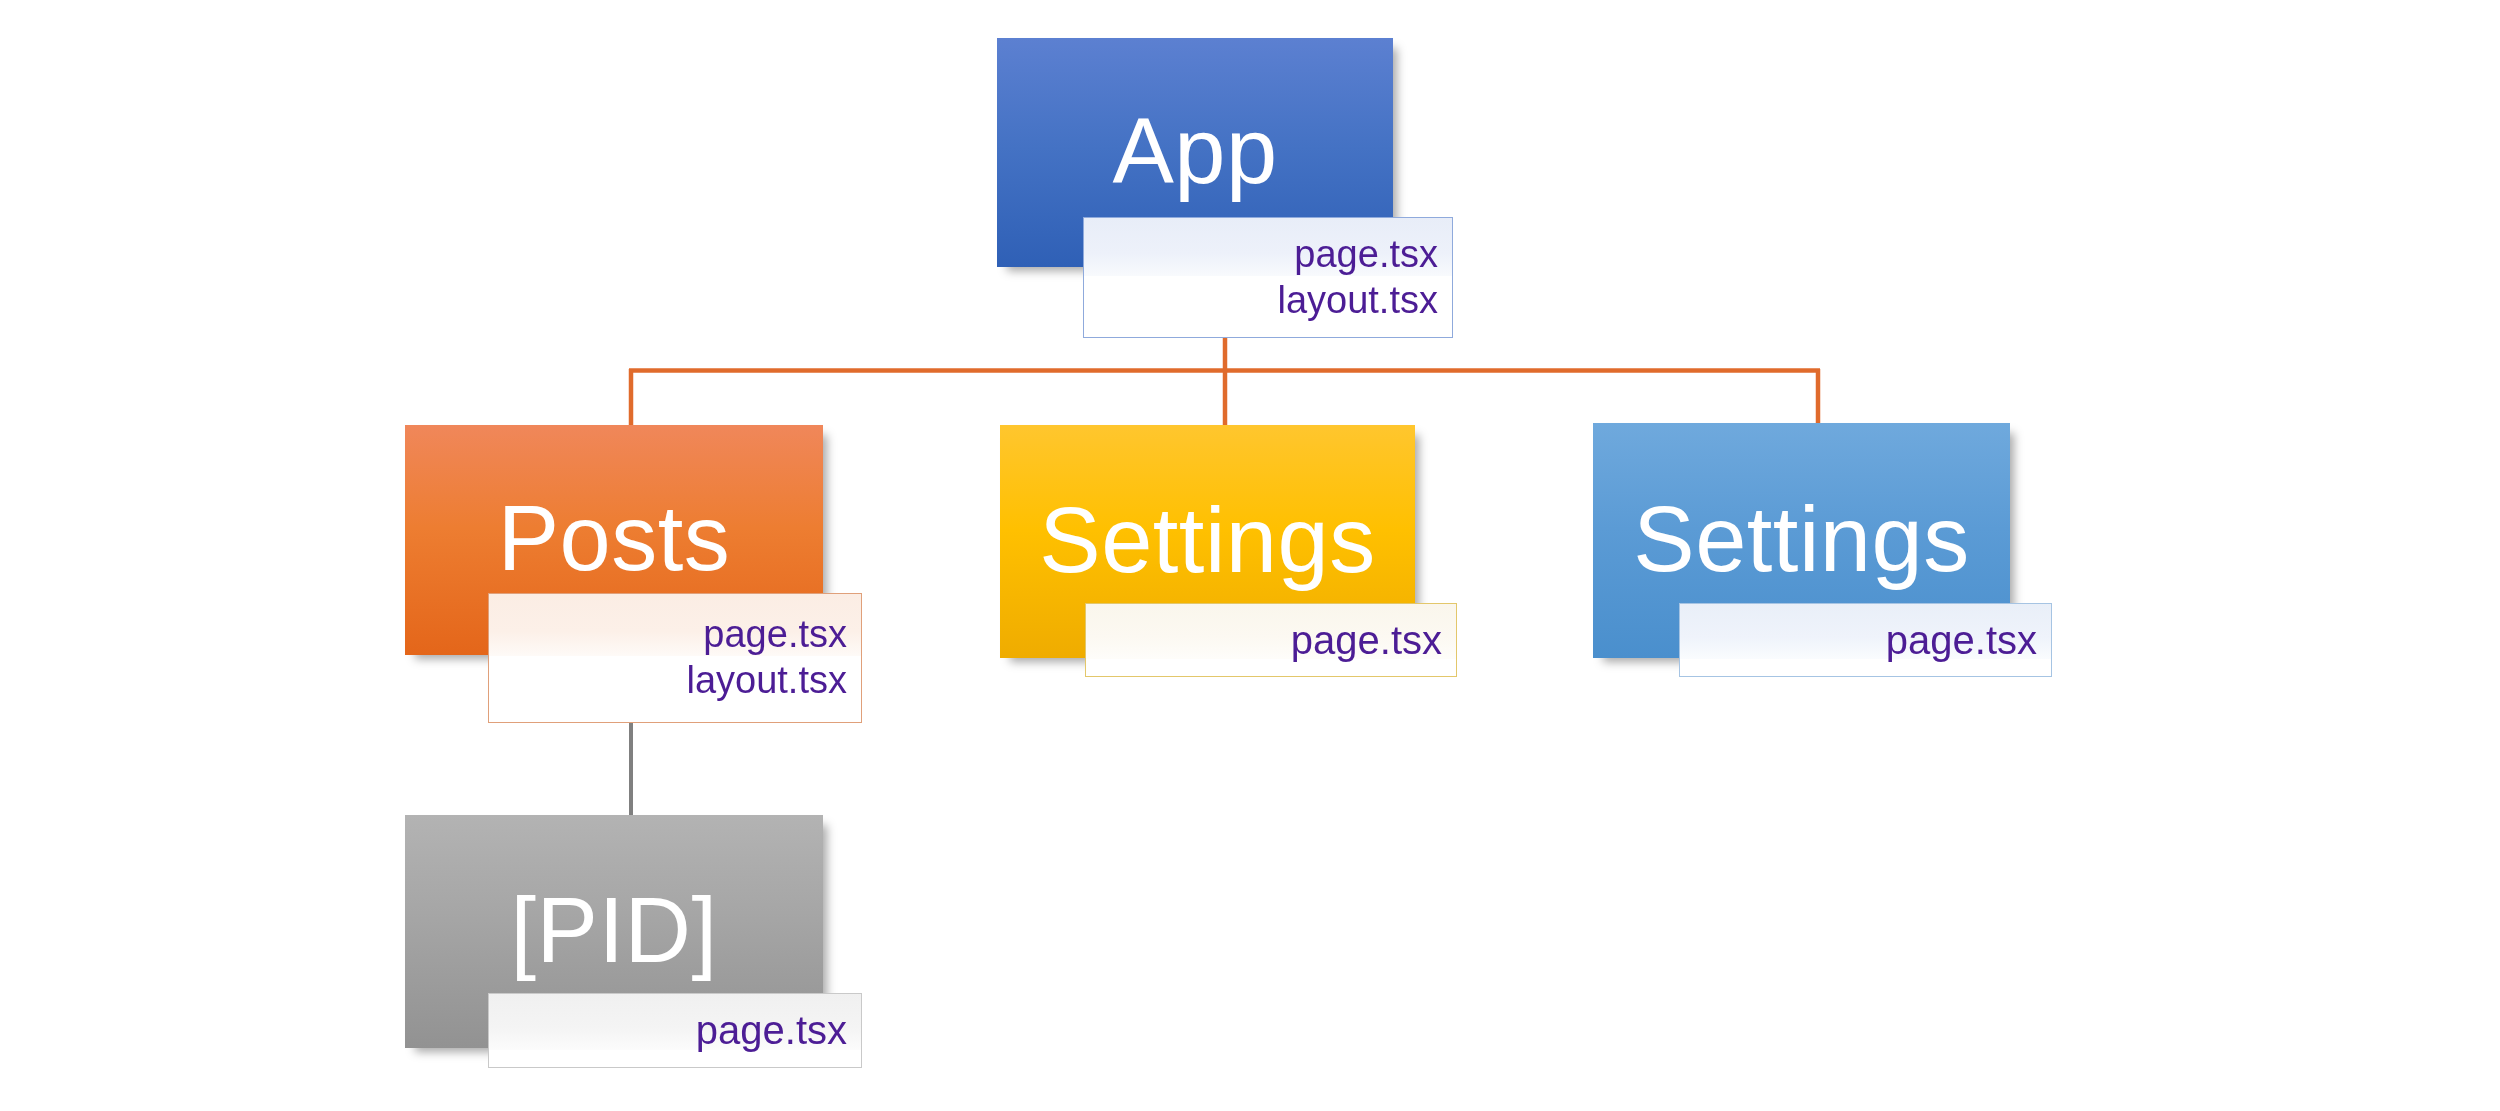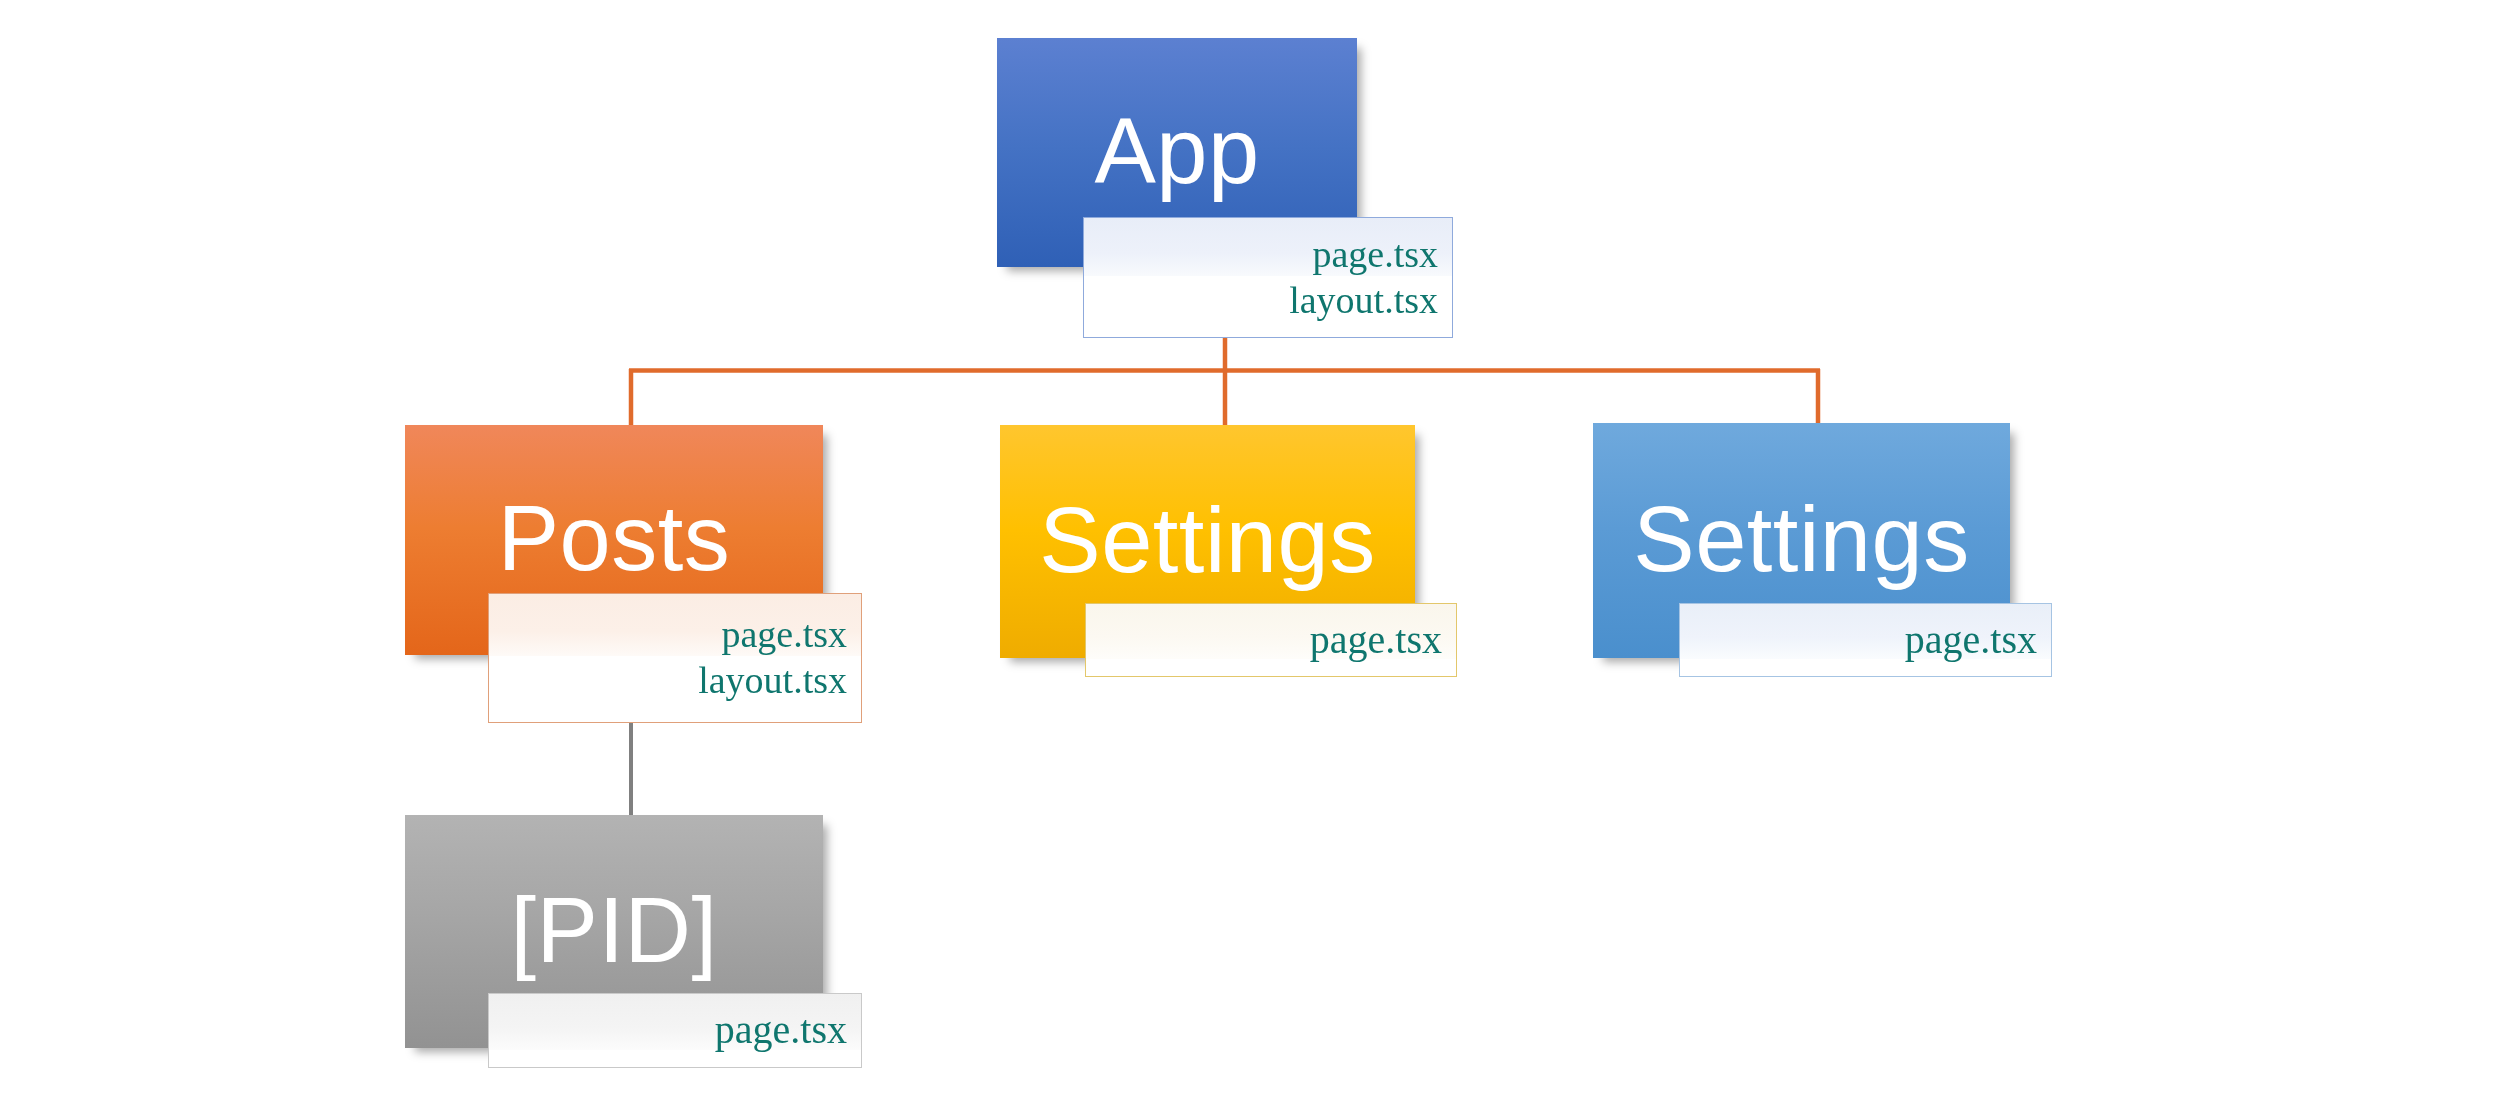--- a/index.html
+++ b/index.html
@@ -76,37 +76,36 @@
     left: 0;
     top: 0;
     width: 100%;
     pointer-events: none;
   }
 
   .file-card .lines {
     position: relative;
     z-index: 2;
     text-align: right;
-    color: #0f766e;
+    color: #4c1d95;
     line-height: 1.21;
     padding-right: 14px;
     width: 100%;
     box-sizing: border-box;
-    font-family: Liberation Serif, serif;
   }
 
   .file-card .line {
     display: block;
     white-space: nowrap;
   }
 
   
   #node-app { left: 997px; top: 38px; width: 416px; height: 229px; }
   #node-app .node-box {
-    width: 360px; height: 229px;
+    width: 396px; height: 229px;
     background: linear-gradient(180deg, #5C80D1 0%, #4472C4 48%, #2F60B6 100%);
     font-size: 92px;
   }
   #node-app .file-card {
     left: 86px; top: 179px; width: 370px; height: 121px;
     border: 1.6px solid #8FAADC;
     font-size: 38px;
   }
   #node-app .file-card .tint {
     height: 58px;

